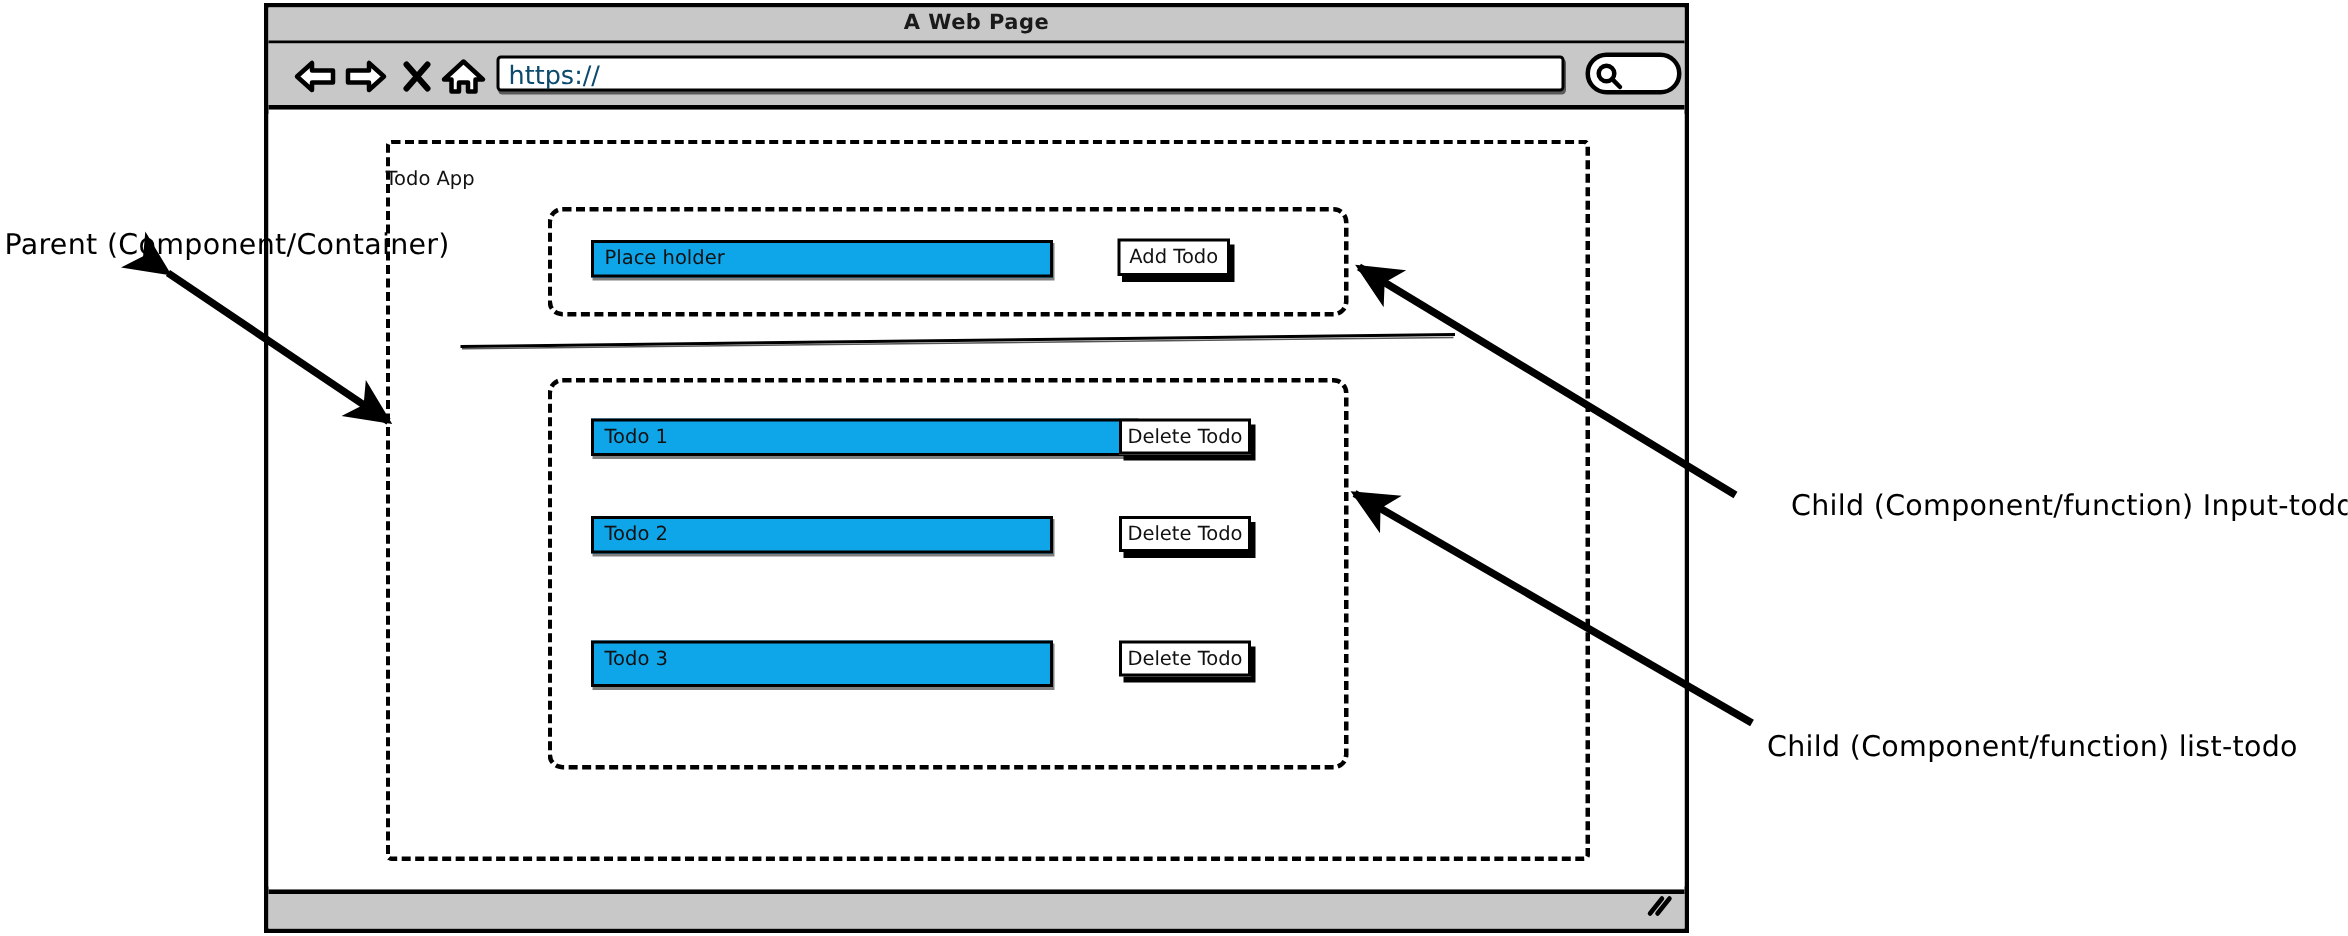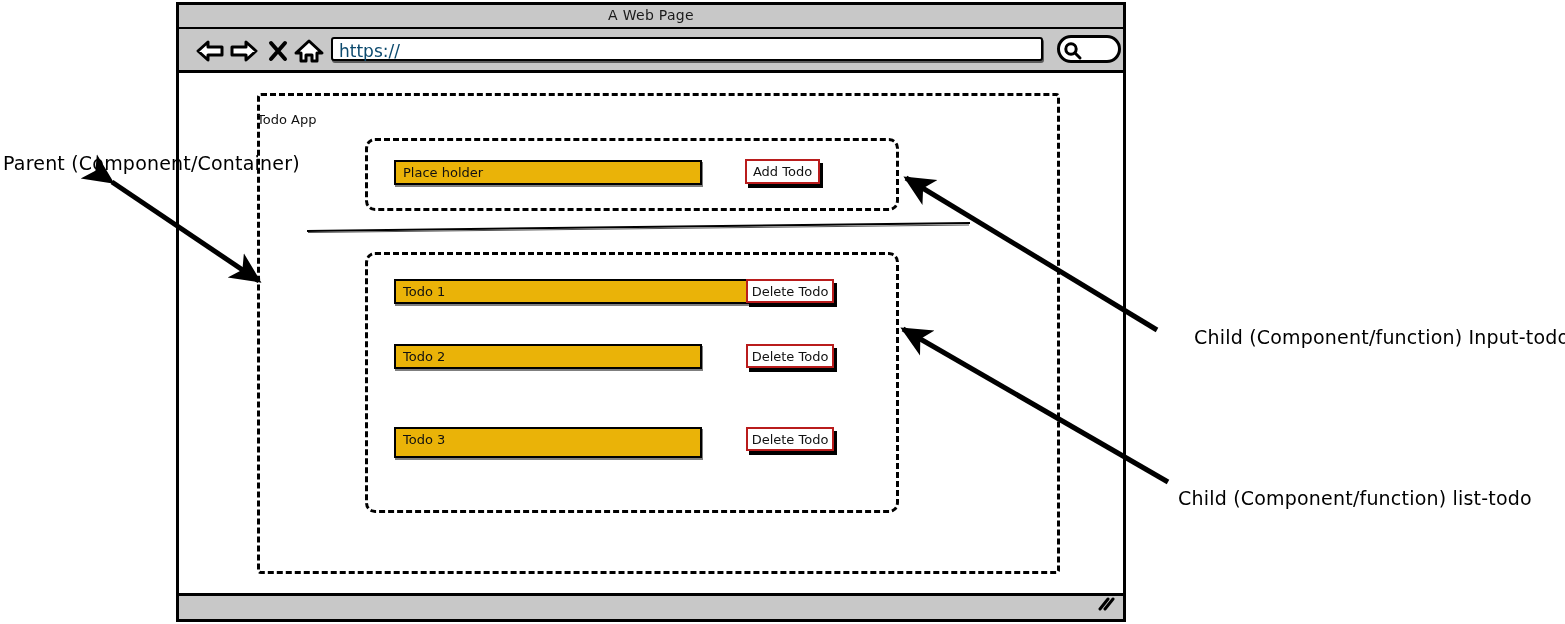--- a/index.html
+++ b/index.html
@@ -25,20 +25,21 @@
     border: 3px solid #000;
     box-sizing: border-box;
     background: #ffffff;
   }
   #browser-titlebar {
     position: relative;
     height: 24px;
     background: #c8c8c8;
     border-bottom: 2px solid #000;
     box-sizing: border-box;
+    font-weight: bold;
   }
   #browser-title {
     position: absolute;
     left: 0; right: 0;
     top: 2px;
     text-align: center;
     font-size: 14px;
     color: #1a1a1a;
     letter-spacing: 0.3px;
   }
@@ -153,35 +154,35 @@
     left: 257px;
     top: 112px;
     width: 760px;
     font-size: 13px;
     color: #111;
   }
 
   
   .text-field {
     position: absolute;
-    background: #eab308;
+    background: #0ea5e9;
     border: 2px solid #000;
     box-sizing: border-box;
     box-shadow: 1px 2px 0 rgba(0,0,0,0.5);
     font-size: 13px;
     color: #111;
     line-height: 22px;
     padding-left: 7px;
     overflow: hidden;
     white-space: nowrap;
   }
   .wire-button {
     position: absolute;
     background: #ffffff;
-    border: 2px solid #b91c1c;
+    border: 2px solid #000000;
     box-sizing: border-box;
     box-shadow: 3px 4px 0 #000;
     font-size: 13px;
     color: #111;
     text-align: center;
     line-height: 21px;
     white-space: nowrap;
   }
 
   #input-field   { left: 394px; top: 160px; width: 308px; height: 25px; }

